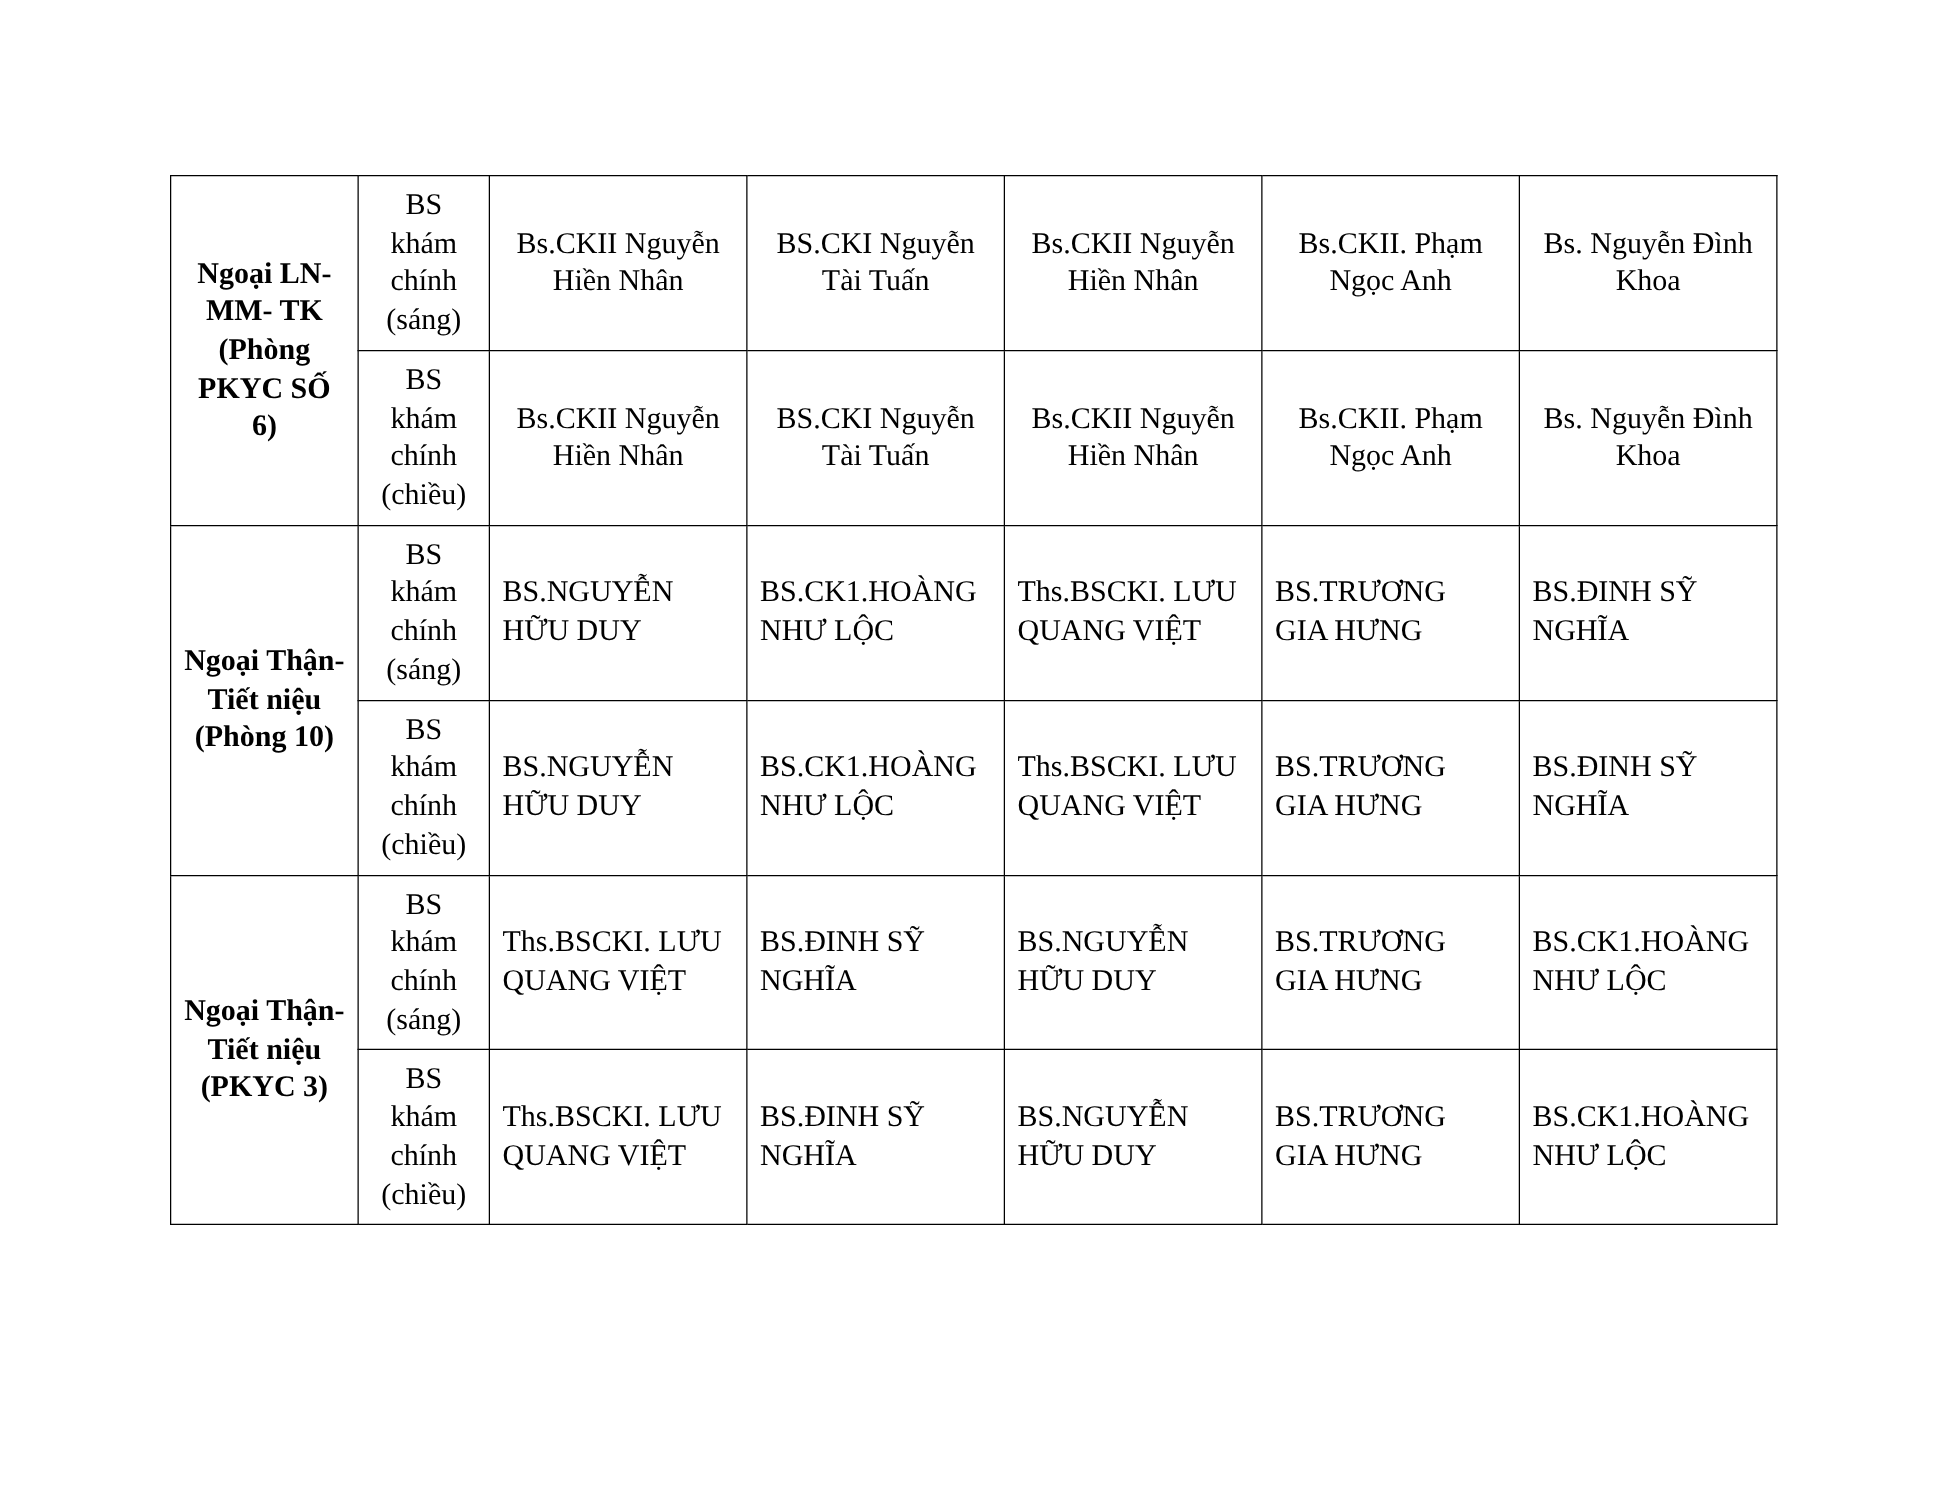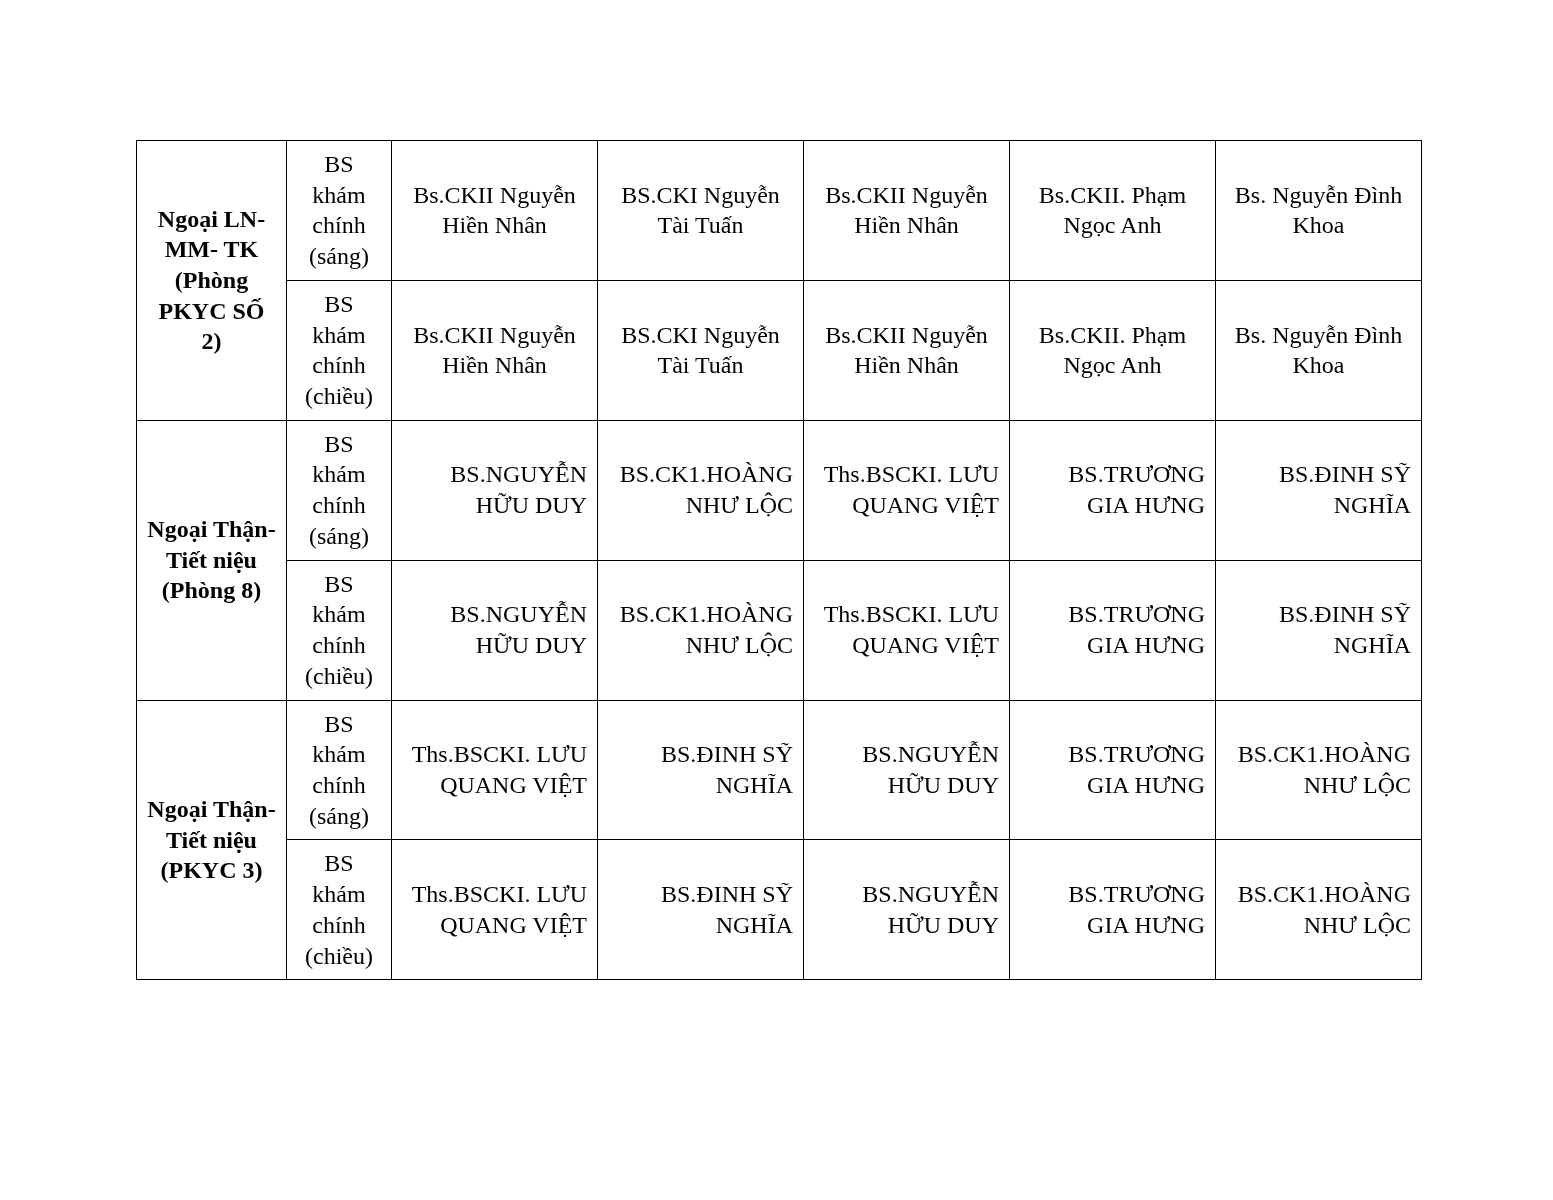--- a/index.html
+++ b/index.html
@@ -44,57 +44,57 @@
     padding: 8px 6px;
   }
   td.shift-cell {
     text-align: center;
     padding: 8px 4px;
   }
   td.doctor-cell {
     text-align: center;
   }
   td.doctor-cell.center {
-    text-align: right;
+    text-align: left;
   }
 </style>
 </head>
 <body>
 
 <div class="page">
   <table class="schedule">
     <colgroup>
       <col class="col-dept">
       <col class="col-shift">
       <col class="col-day">
       <col class="col-day">
       <col class="col-day">
       <col class="col-day">
       <col class="col-day">
     </colgroup>
     <tbody>
         <tr>
-          <td class="dept-cell" rowspan="2">Ngoại LN- MM- TK (Phòng PKYC SỐ 2)</td>
+          <td class="dept-cell" rowspan="2">Ngoại LN- MM- TK (Phòng PKYC SỐ 6)</td>
           <td class="shift-cell">BS khám chính (sáng)</td>
           <td class="doctor-cell">Bs.CKII Nguyễn Hiền Nhân</td>
           <td class="doctor-cell">BS.CKI Nguyễn Tài Tuấn</td>
           <td class="doctor-cell">Bs.CKII Nguyễn Hiền Nhân</td>
           <td class="doctor-cell">Bs.CKII. Phạm Ngọc Anh</td>
           <td class="doctor-cell">Bs. Nguyễn Đình Khoa</td>
         </tr>
         <tr>
           <td class="shift-cell">BS khám chính (chiều)</td>
           <td class="doctor-cell">Bs.CKII Nguyễn Hiền Nhân</td>
           <td class="doctor-cell">BS.CKI Nguyễn Tài Tuấn</td>
           <td class="doctor-cell">Bs.CKII Nguyễn Hiền Nhân</td>
           <td class="doctor-cell">Bs.CKII. Phạm Ngọc Anh</td>
           <td class="doctor-cell">Bs. Nguyễn Đình Khoa</td>
         </tr>
         <tr>
-          <td class="dept-cell" rowspan="2">Ngoại Thận-Tiết niệu (Phòng 8)</td>
+          <td class="dept-cell" rowspan="2">Ngoại Thận-Tiết niệu (Phòng 10)</td>
           <td class="shift-cell">BS khám chính (sáng)</td>
           <td class="doctor-cell center">BS.NGUYỄN HỮU DUY</td>
           <td class="doctor-cell center">BS.CK1.HOÀNG NHƯ LỘC</td>
           <td class="doctor-cell center">Ths.BSCKI. LƯU QUANG VIỆT</td>
           <td class="doctor-cell center">BS.TRƯƠNG GIA HƯNG</td>
           <td class="doctor-cell center">BS.ĐINH SỸ NGHĨA</td>
         </tr>
         <tr>
           <td class="shift-cell">BS khám chính (chiều)</td>
           <td class="doctor-cell center">BS.NGUYỄN HỮU DUY</td>

